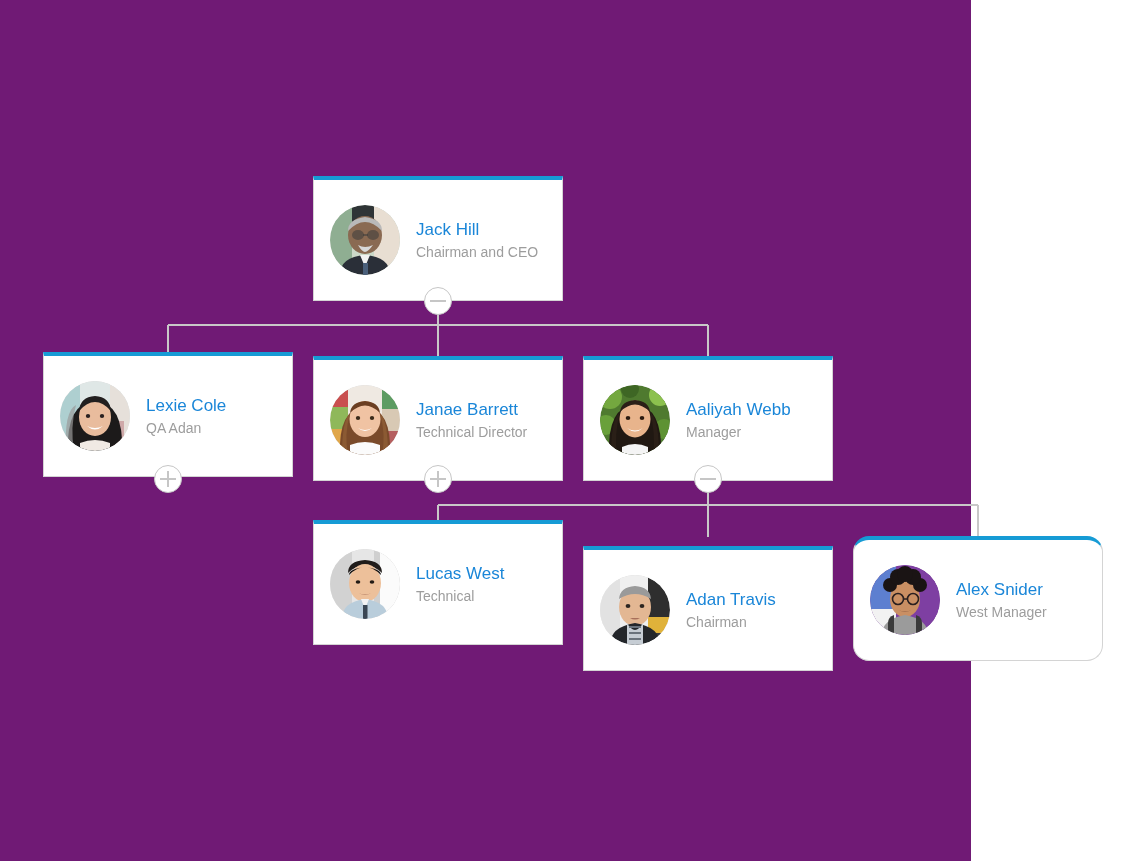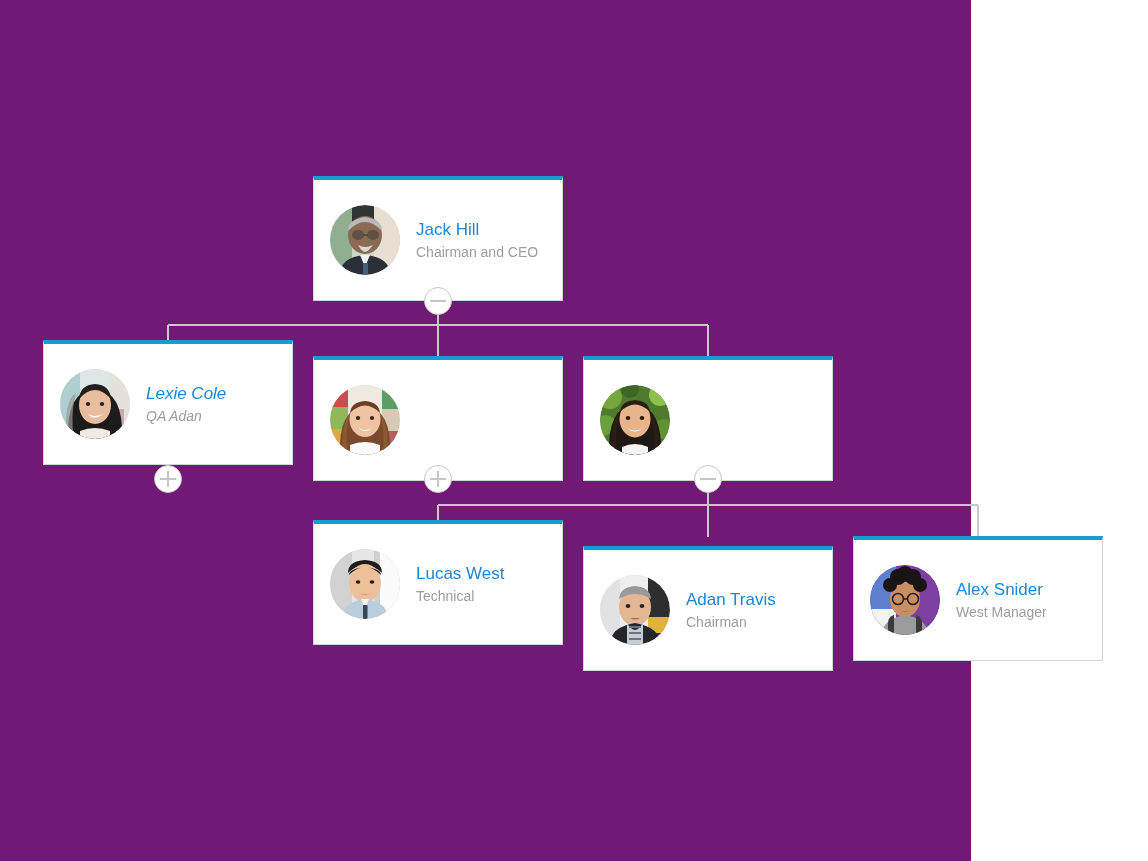--- a/index.html
+++ b/index.html
@@ -160,21 +160,21 @@
     <div class="node-text">
       <span class="node-name">Jack Hill</span>
       <span class="node-title">Chairman and CEO</span>
     </div>
   </div>
   <div class="toggle-btn collapse" style="left:424px; top:287px;">
     <span class="bar-h"></span>
 
   </div>
 
-  <div class="org-node" style="left:43px; top:340px;font-style:italic;">
+  <div class="org-node" style="left:43px; top:352px;">
     <div class="node-avatar">
       <svg viewBox="0 0 70 70">
         <defs>
             <clipPath id="cp2">
               <circle cx="35" cy="35" r="35"></circle>
             </clipPath>
           </defs>
         <g clip-path="url(#cp2)">
           <rect width="70" height="70" fill="#dfe7e6"></rect>
           <rect x="0" y="0" width="20" height="70" fill="#aecfd0"></rect>
@@ -222,20 +222,24 @@
           <path d="M20 28 Q35 13 50 28 Q49 17 35 16 Q21 17 20 28Z" fill="#6b3f22"></path>
           <path d="M12 70 Q12 36 20 28 Q14 50 18 70Z" fill="#8b5a33"></path>
           <path d="M58 70 Q58 36 50 28 Q56 50 52 70Z" fill="#8b5a33"></path>
           <ellipse cx="28" cy="33" rx="2.2" ry="2" fill="#3a2a1a"></ellipse>
           <ellipse cx="42" cy="33" rx="2.2" ry="2" fill="#3a2a1a"></ellipse>
           <path d="M28 43 Q35 49 42 43 Q35 47 28 43Z" fill="#ffffff"></path>
           <path d="M20 60 Q35 54 50 60 L50 70 L20 70Z" fill="#fbfbfb"></path>
         </g>
       </svg>
     </div>
+    <div class="node-text">
+      <span class="node-name">Janae Barrett</span>
+      <span class="node-title">Technical Director</span>
+    </div>
   </div>
   <div class="toggle-btn expand" style="left:424px; top:465px;">
     <span class="bar-h"></span>
     <span class="bar-v"></span>
   </div>
 
   <div class="org-node" style="left:583px; top:356px;">
     <div class="node-avatar">
       <svg viewBox="0 0 70 70">
         <defs>
@@ -255,20 +259,24 @@
           <path d="M20 27 Q35 12 50 27 Q49 16 35 15 Q21 16 20 27Z" fill="#2a1f17"></path>
           <path d="M11 70 Q11 34 20 27 Q14 50 17 70Z" fill="#2a1f17"></path>
           <path d="M59 70 Q59 34 50 27 Q56 50 53 70Z" fill="#2a1f17"></path>
           <ellipse cx="28" cy="33" rx="2.3" ry="2" fill="#2a1a10"></ellipse>
           <ellipse cx="42" cy="33" rx="2.3" ry="2" fill="#2a1a10"></ellipse>
           <path d="M27 43 Q35 50 43 43 Q35 48 27 43Z" fill="#ffffff"></path>
           <path d="M22 62 Q35 56 48 62 L48 70 L22 70Z" fill="#f4f4f4"></path>
         </g>
       </svg>
     </div>
+    <div class="node-text">
+      <span class="node-name">Aaliyah Webb</span>
+      <span class="node-title">Manager</span>
+    </div>
   </div>
   <div class="toggle-btn collapse" style="left:694px; top:465px;">
     <span class="bar-h"></span>
 
   </div>
 
   <div class="org-node" style="left:313px; top:520px;">
     <div class="node-avatar">
       <svg viewBox="0 0 70 70">
         <defs>
@@ -323,21 +331,21 @@
           <path d="M29 52 L41 52 M29 58 L41 58 M29 64 L41 64" stroke="#6a737c" stroke-width="2"></path>
         </g>
       </svg>
     </div>
     <div class="node-text">
       <span class="node-name">Adan Travis</span>
       <span class="node-title">Chairman</span>
     </div>
   </div>
 
-  <div class="org-node" style="left:853px; top:536px;">
+  <div class="org-node" style="left:853px; top:536px;border-radius:16px;">
     <div class="node-avatar">
       <svg viewBox="0 0 70 70">
         <defs>
             <clipPath id="cp7">
               <circle cx="35" cy="35" r="35"></circle>
             </clipPath>
           </defs>
         <g clip-path="url(#cp7)">
           <rect width="70" height="70" fill="#7b3fa0"></rect>
           <rect x="0" y="0" width="26" height="44" fill="#5d7fd0"></rect>

